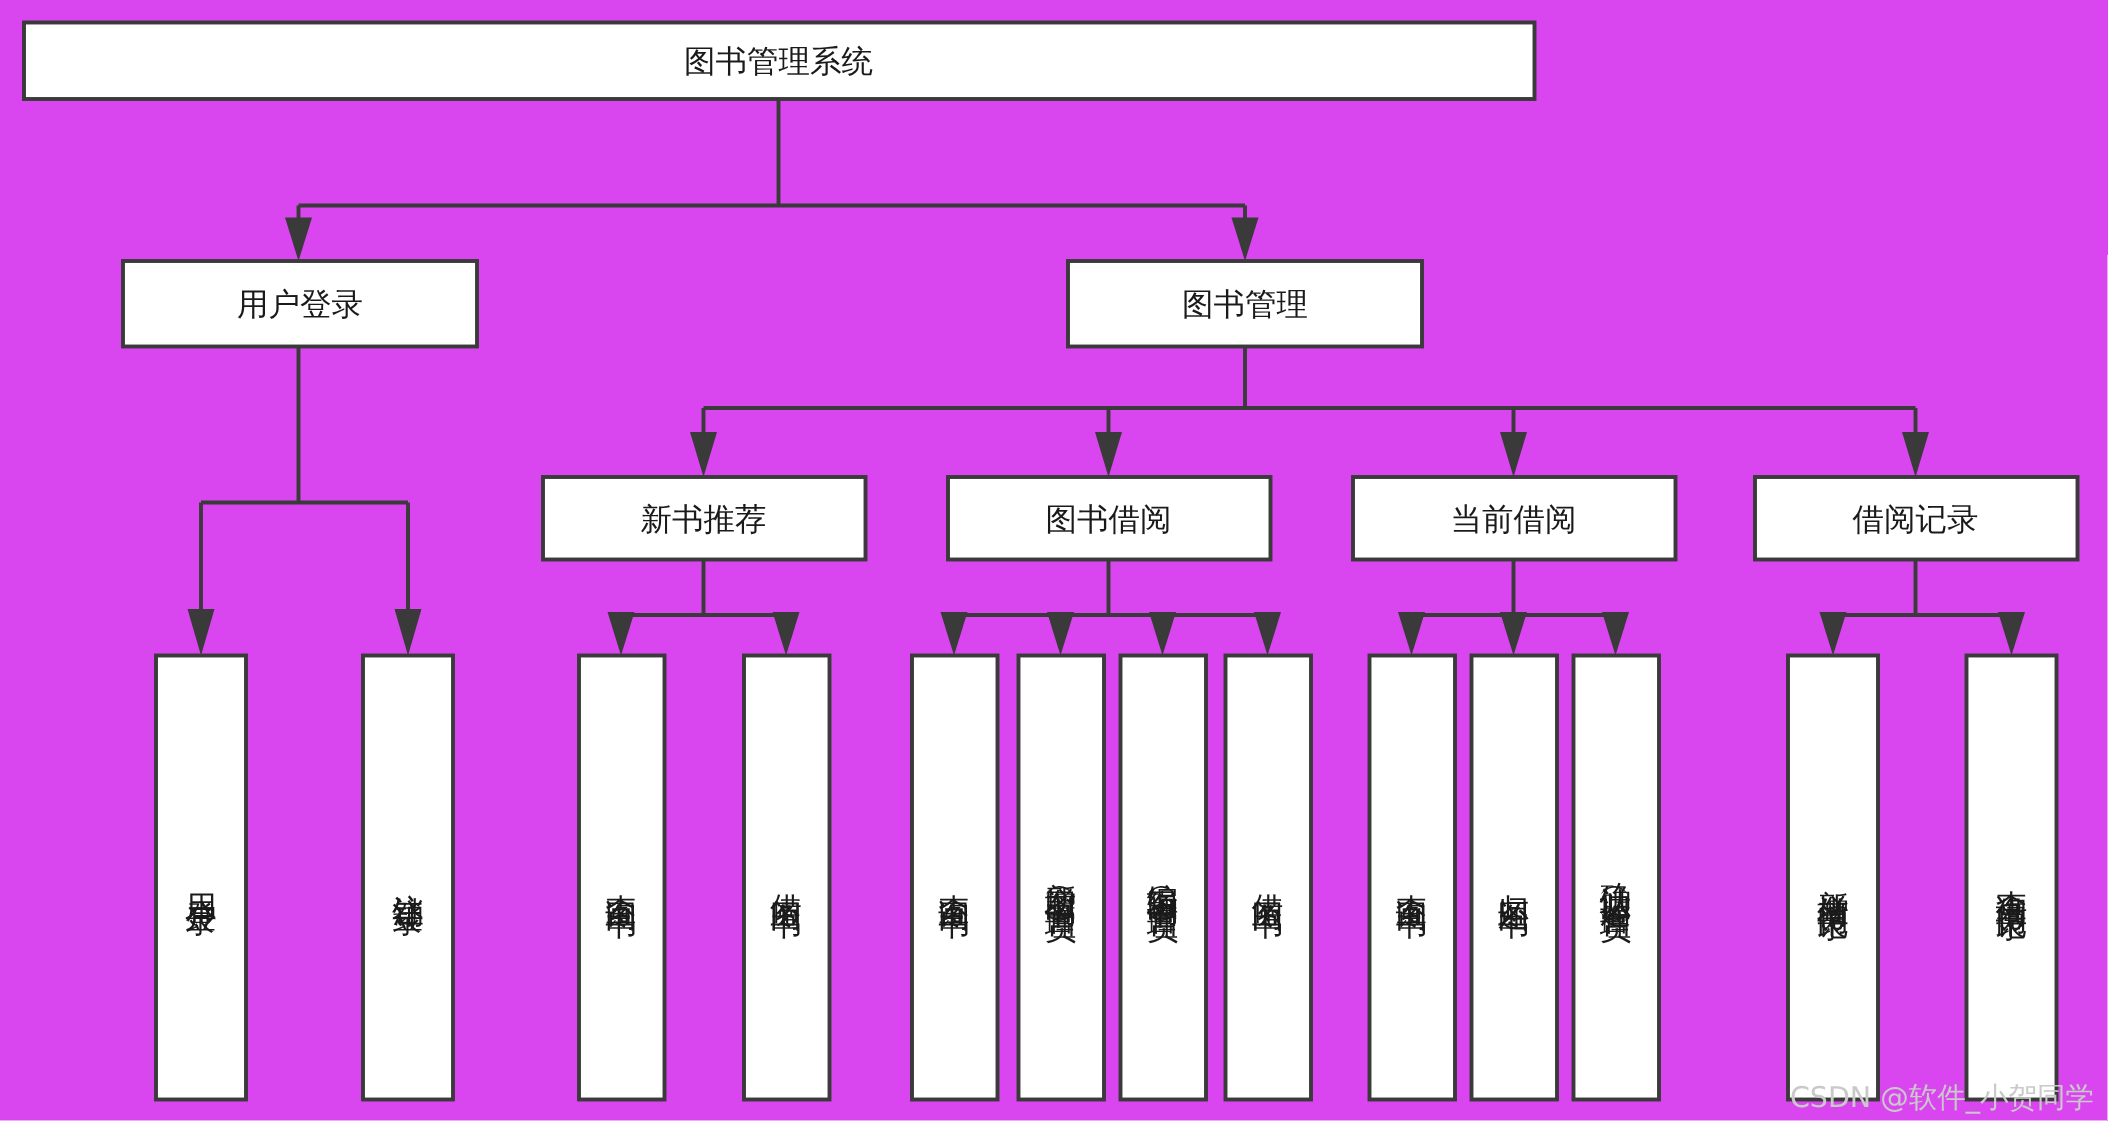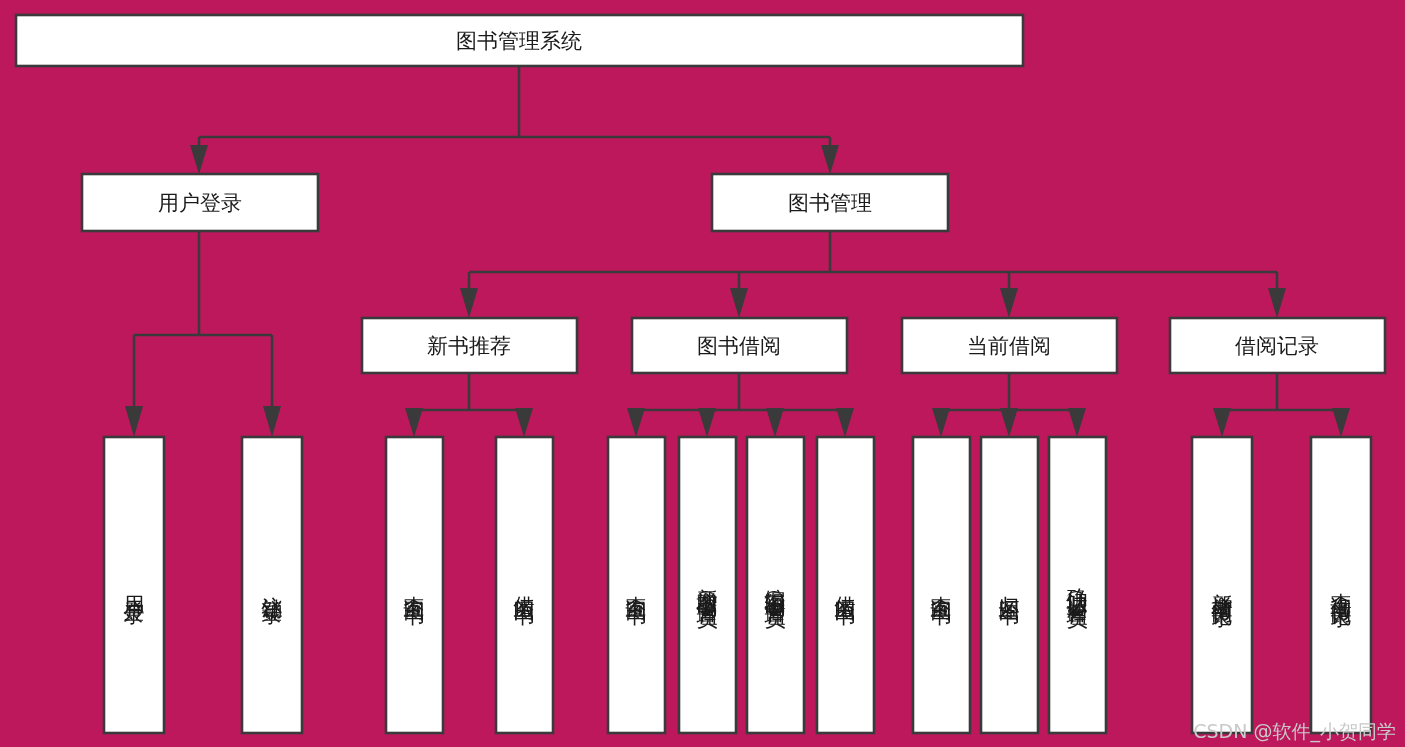--- a/index.html
+++ b/index.html
@@ -11,21 +11,21 @@
   body {
     width: 1405px;
     height: 747px;
     overflow: hidden;
     font-family: "DejaVu Sans", "Liberation Sans", sans-serif;
   }
   #diagram-root {
     position: relative;
     width: 1405px;
     height: 747px;
-    background: #be185d;
+    background: #d946ef;
   }
   svg.diagram-canvas {
     position: absolute;
     left: 0;
     top: 0;
     width: 1405px;
     height: 747px;
     display: block;
   }
   .node-box {

